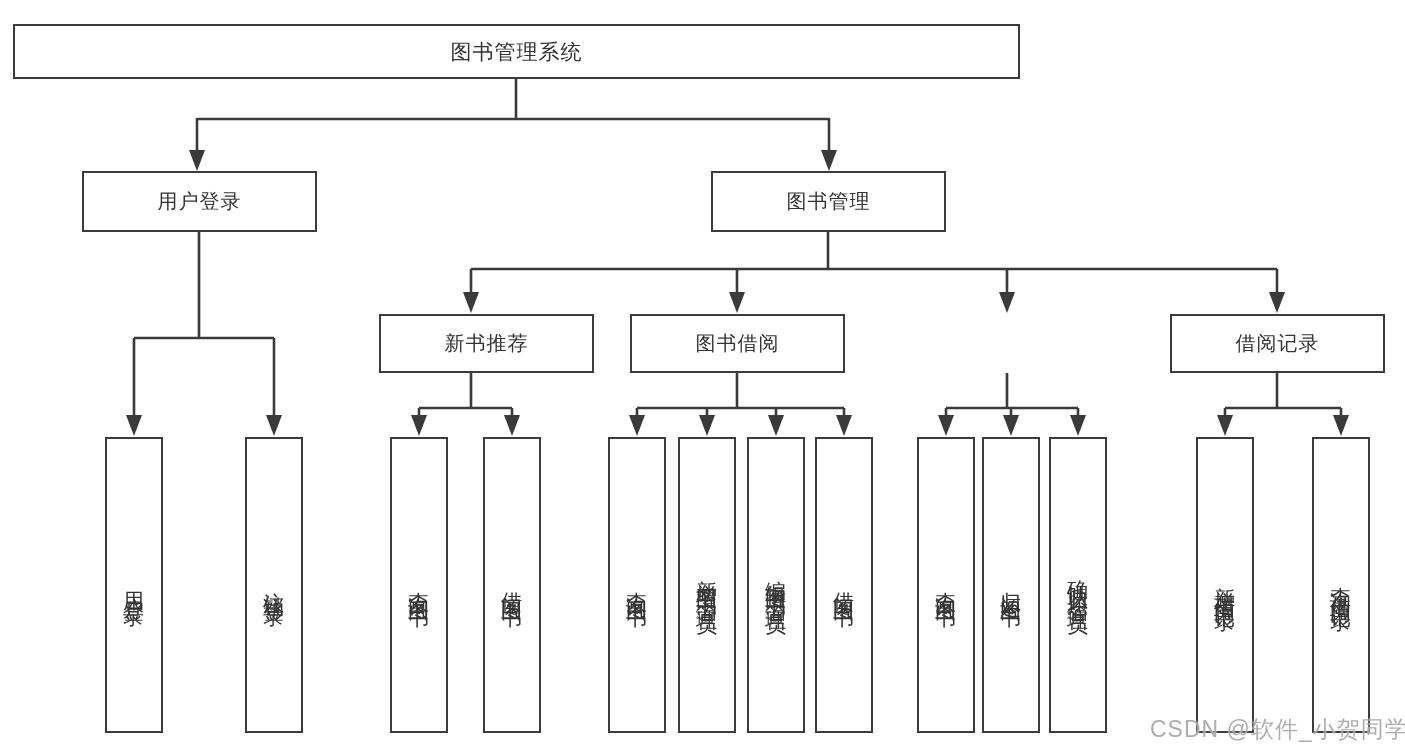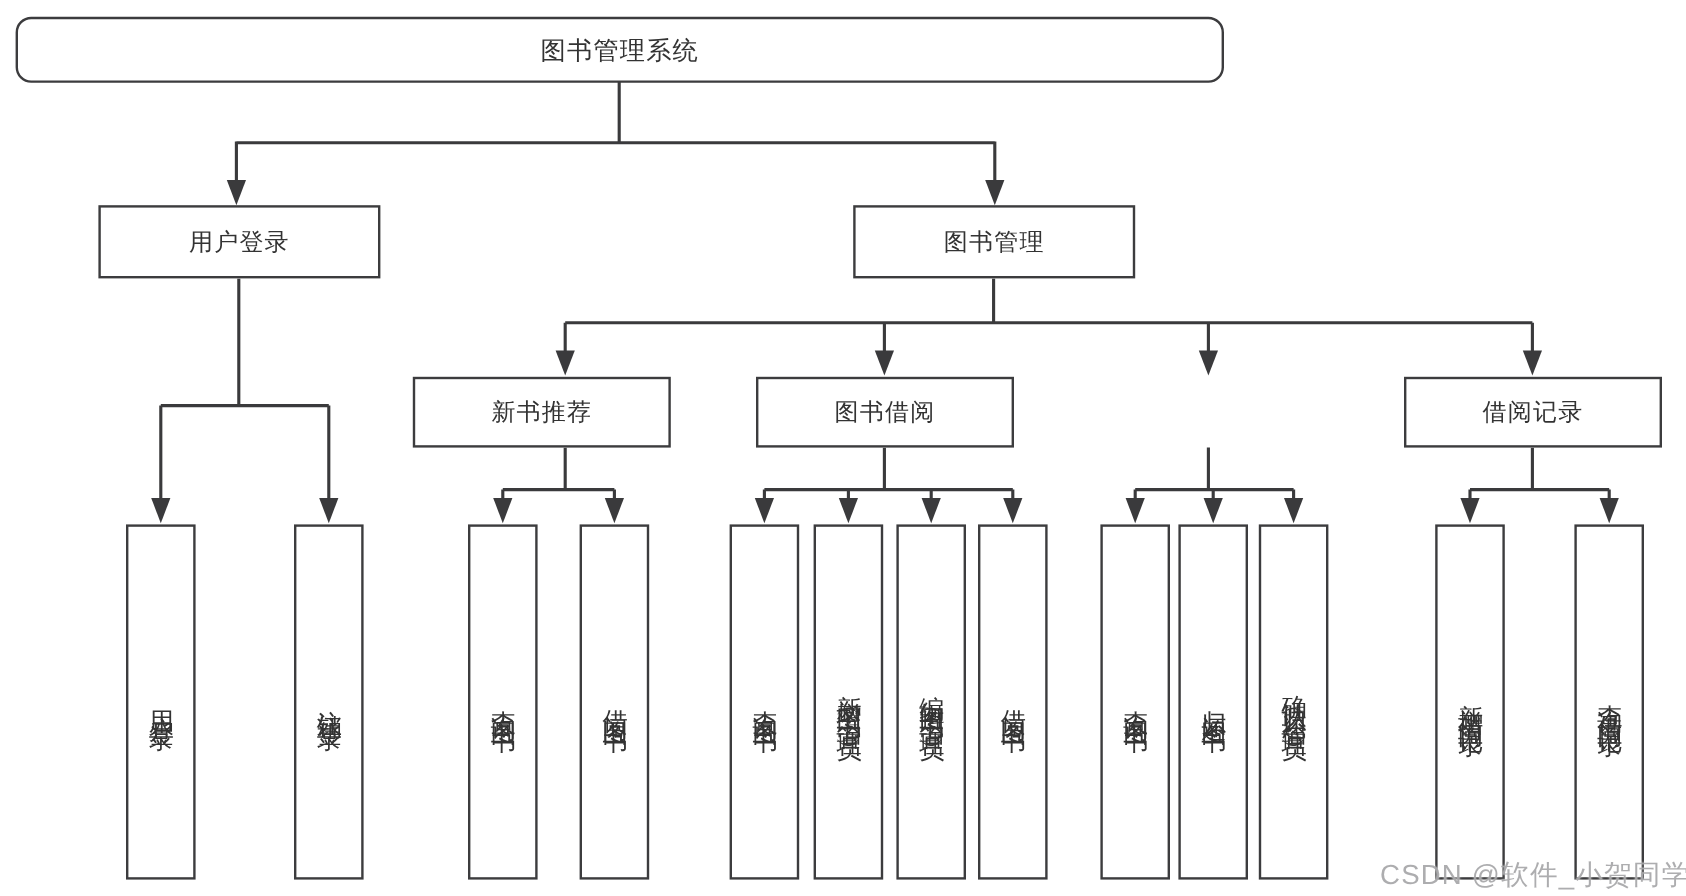--- a/index.html
+++ b/index.html
@@ -104,32 +104,32 @@
       <polygon points="1070,415 1086,415 1078,436"></polygon>
     </g>
 
     <g>
       <path d="M1277 373 V408 M1225 408 H1341 M1225 408 V418 M1341 408 V418"></path>
       <polygon points="1217,415 1233,415 1225,436"></polygon>
       <polygon points="1333,415 1349,415 1341,436"></polygon>
     </g>
   </svg>
 
-  <div class="box root" style="left:13px; top:14px; width:1007px; height:55px;border-radius:13px;">
+  <div class="box root" style="left:13px; top:24px; width:1007px; height:55px;">
     <span class="h-label">图书管理系统</span>
   </div>
 
   <div class="box" style="left:82px; top:171px; width:235px; height:61px;">
     <span class="h-label">用户登录</span>
   </div>
   <div class="box" style="left:711px; top:171px; width:235px; height:61px;">
     <span class="h-label">图书管理</span>
   </div>
 
-  <div class="box" style="left:344px; top:314px; width:215px; height:59px;">
+  <div class="box" style="left:379px; top:314px; width:215px; height:59px;">
     <span class="h-label">新书推荐</span>
   </div>
   <div class="box" style="left:630px; top:314px; width:215px; height:59px;">
     <span class="h-label">图书借阅</span>
   </div>
   <div class="box" style="left:1170px; top:314px; width:215px; height:59px;text-align:right;">
     <span class="h-label">借阅记录</span>
   </div>
 
   <div class="box" style="left:105px; top:437px; width:58px; height:296px;">

